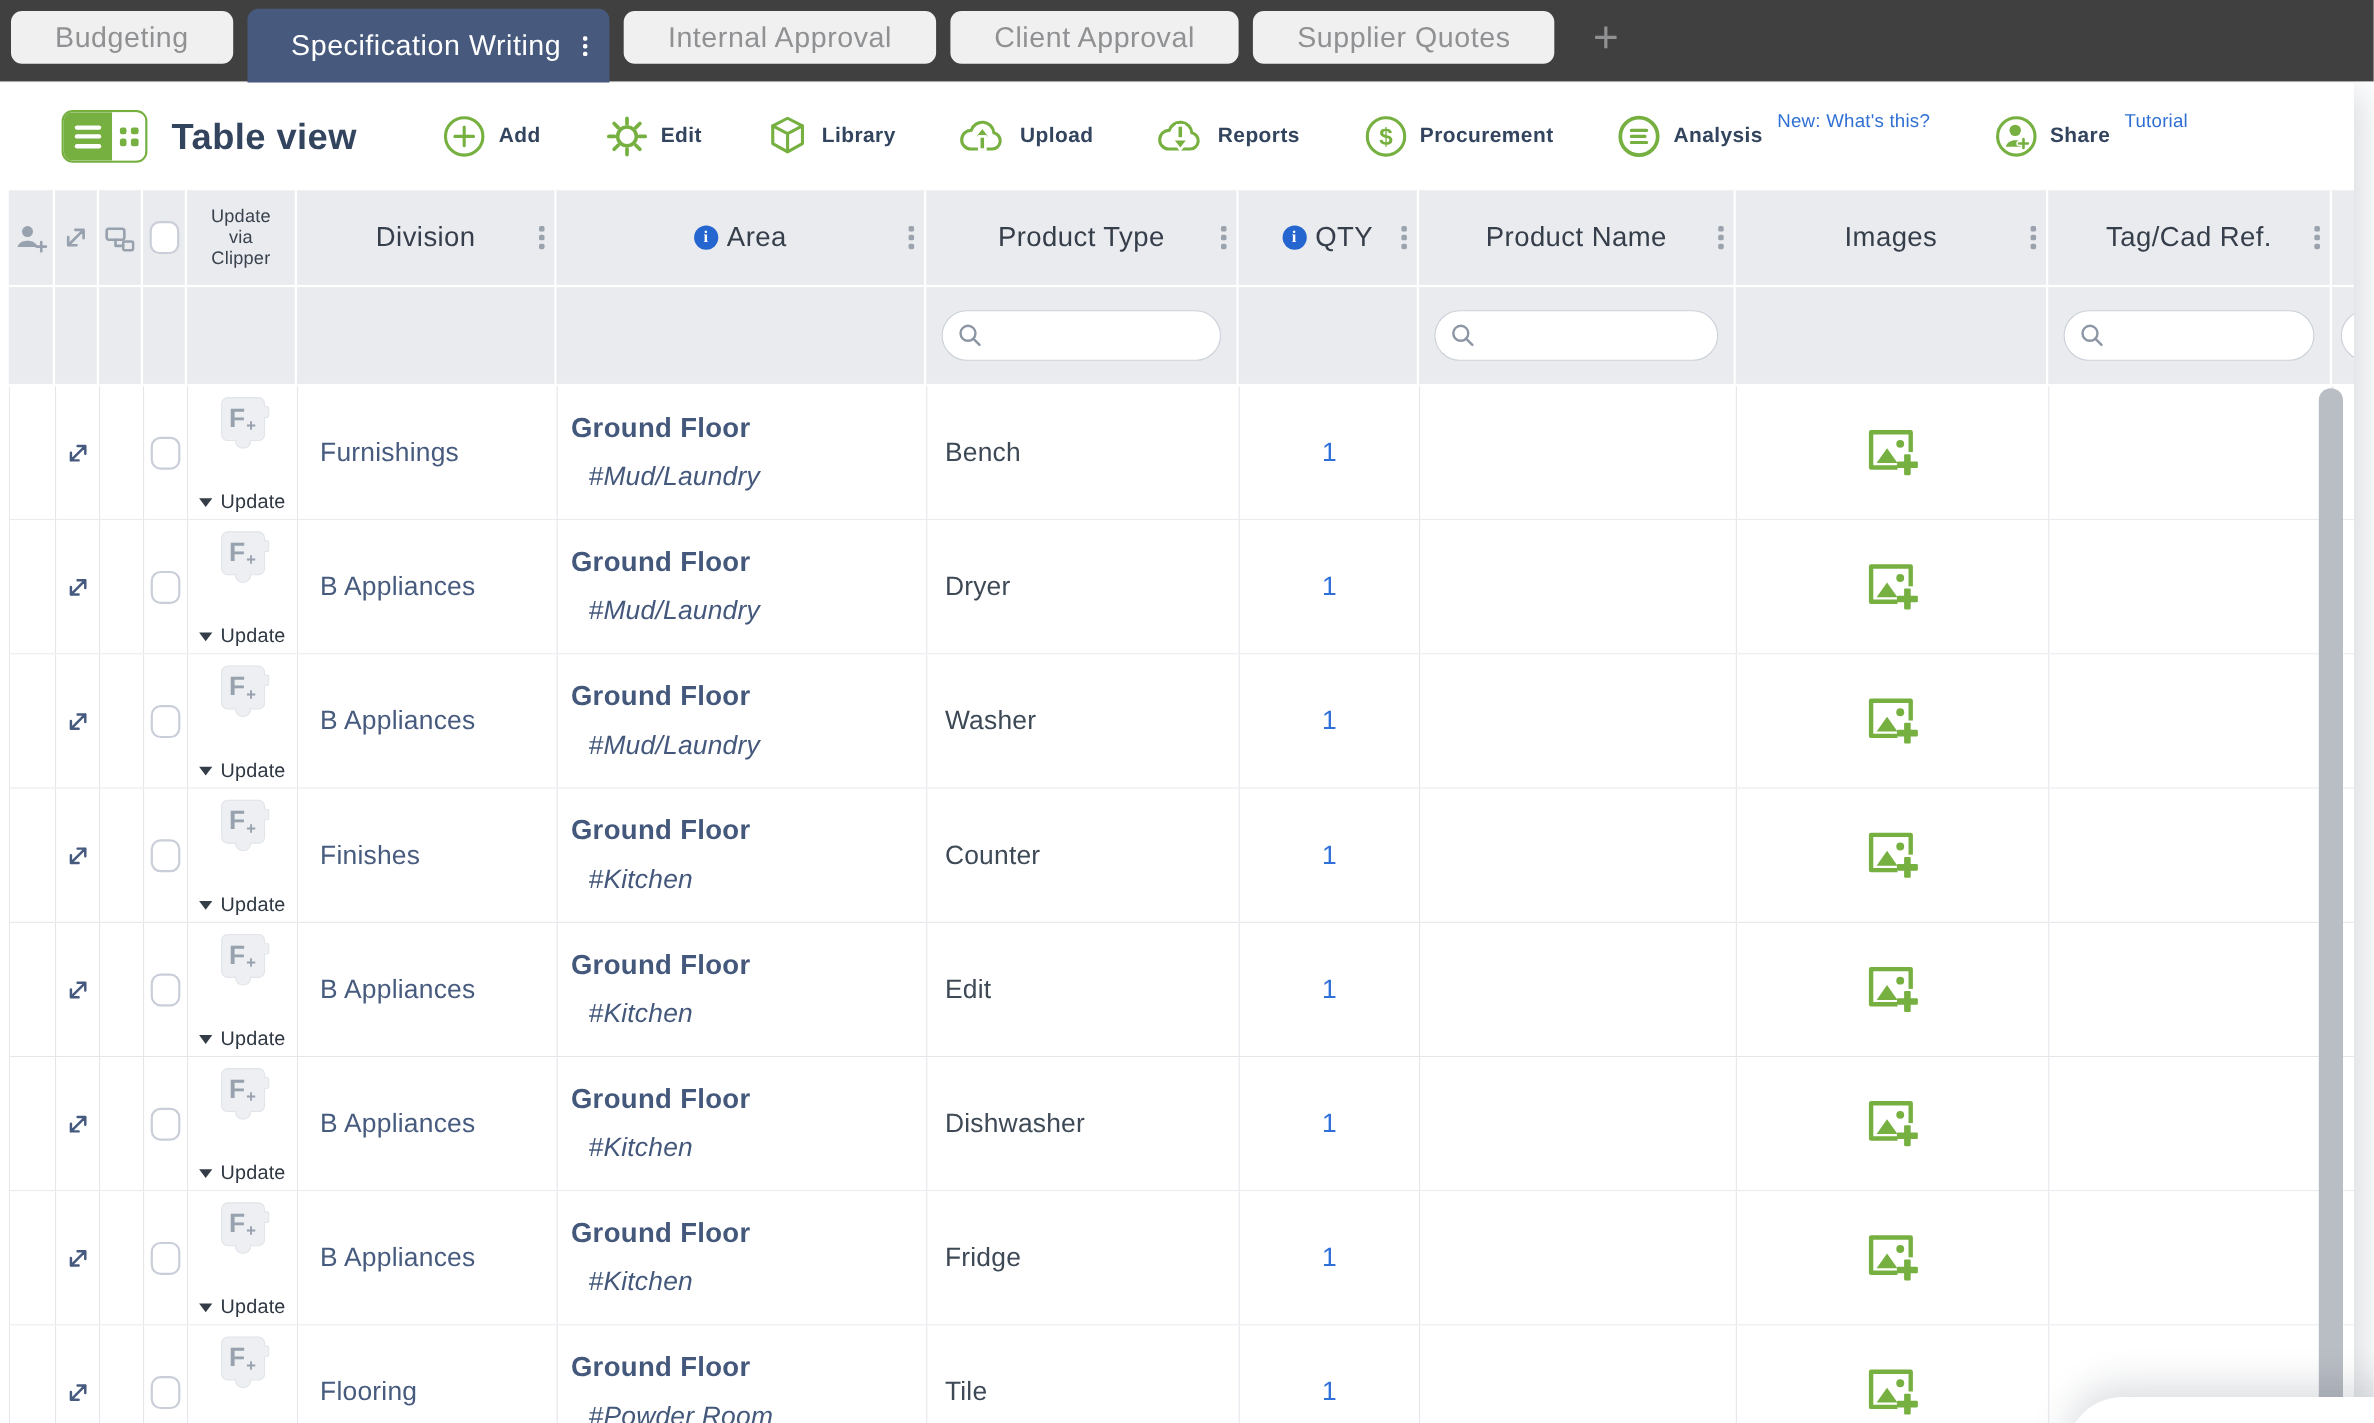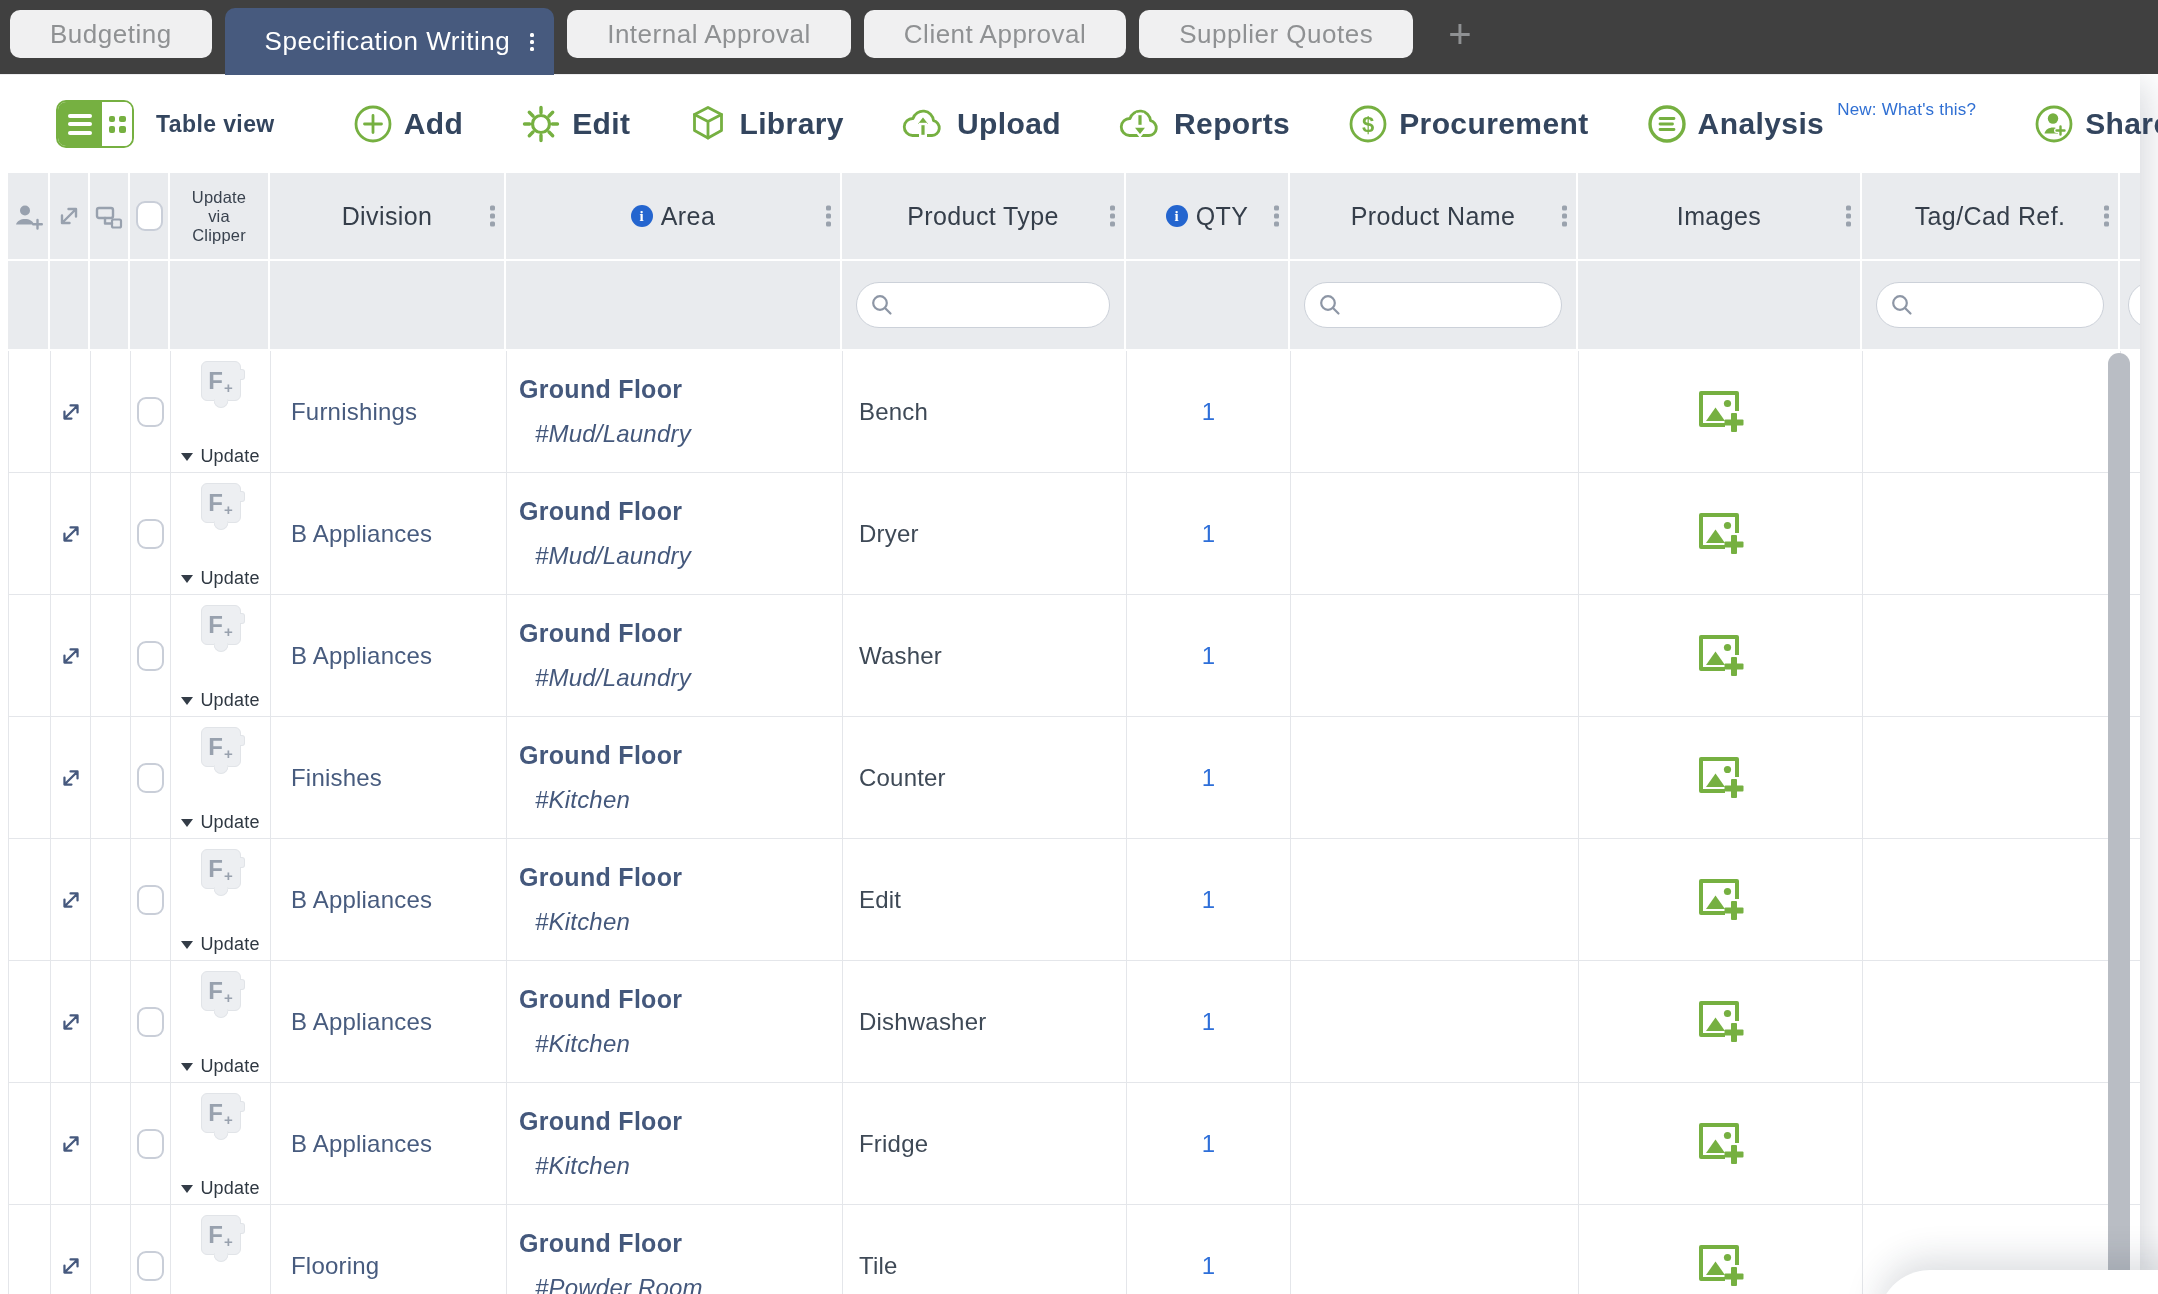--- a/index.html
+++ b/index.html
@@ -33,23 +33,23 @@
   
   .toolbar{position:absolute;top:0;left:0;right:0;height:98px;display:flex;align-items:center;padding-left:56px;}
   .view-toggle{width:78px;height:48px;border:2px solid var(--green);border-radius:10px;
         display:flex;overflow:hidden;background:#fff;flex-shrink:0;cursor:pointer;}
   .vt-left{width:44px;background:var(--green);display:flex;flex-direction:column;gap:4.5px;
         align-items:center;justify-content:center;}
   .vt-left i{display:block;width:24px;height:4px;background:#fff;border-radius:2px;}
   .vt-right{flex:1;background:#fff;display:flex;align-items:center;justify-content:center;}
   .vt-grid{display:grid;grid-template-columns:6.5px 6.5px;grid-template-rows:6.5px 6.5px;gap:4px;}
   .vt-grid i{background:var(--green);border-radius:2px;}
-  .view-label{font-size:23px;font-weight:bold;color:#33455e;margin-left:22px;margin-right:76px;letter-spacing:.4px;white-space:nowrap;}
+  .view-label{font-size:33px;font-weight:bold;color:#33455e;margin-left:22px;margin-right:76px;letter-spacing:.4px;white-space:nowrap;}
   .action{display:flex;align-items:center;gap:9px;margin-right:56px;white-space:nowrap;cursor:pointer;}
-  .action .label{font-size:30px;font-weight:bold;color:#33455e;letter-spacing:.4px;}
+  .action .label{font-size:19px;font-weight:bold;color:#33455e;letter-spacing:.4px;}
   .action .note{font-size:17px;color:var(--link);position:relative;top:-14px;margin-left:4px;letter-spacing:.2px;}
 
   svg .sg{stroke:var(--green);fill:none;stroke-width:2.8;stroke-linecap:round;stroke-linejoin:round;}
   svg .fg{fill:var(--green);}
   svg .sgray{stroke:var(--icon-gray);fill:none;stroke-width:2.4;stroke-linecap:round;stroke-linejoin:round;}
   svg .fgray{fill:var(--icon-gray);}
   svg .sslate{stroke:#46597e;fill:none;stroke-width:2.4;stroke-linecap:round;stroke-linejoin:round;}
 
   
   .thead{position:absolute;top:98px;left:8px;display:grid;grid-template-columns:var(--cols);height:86px;}

